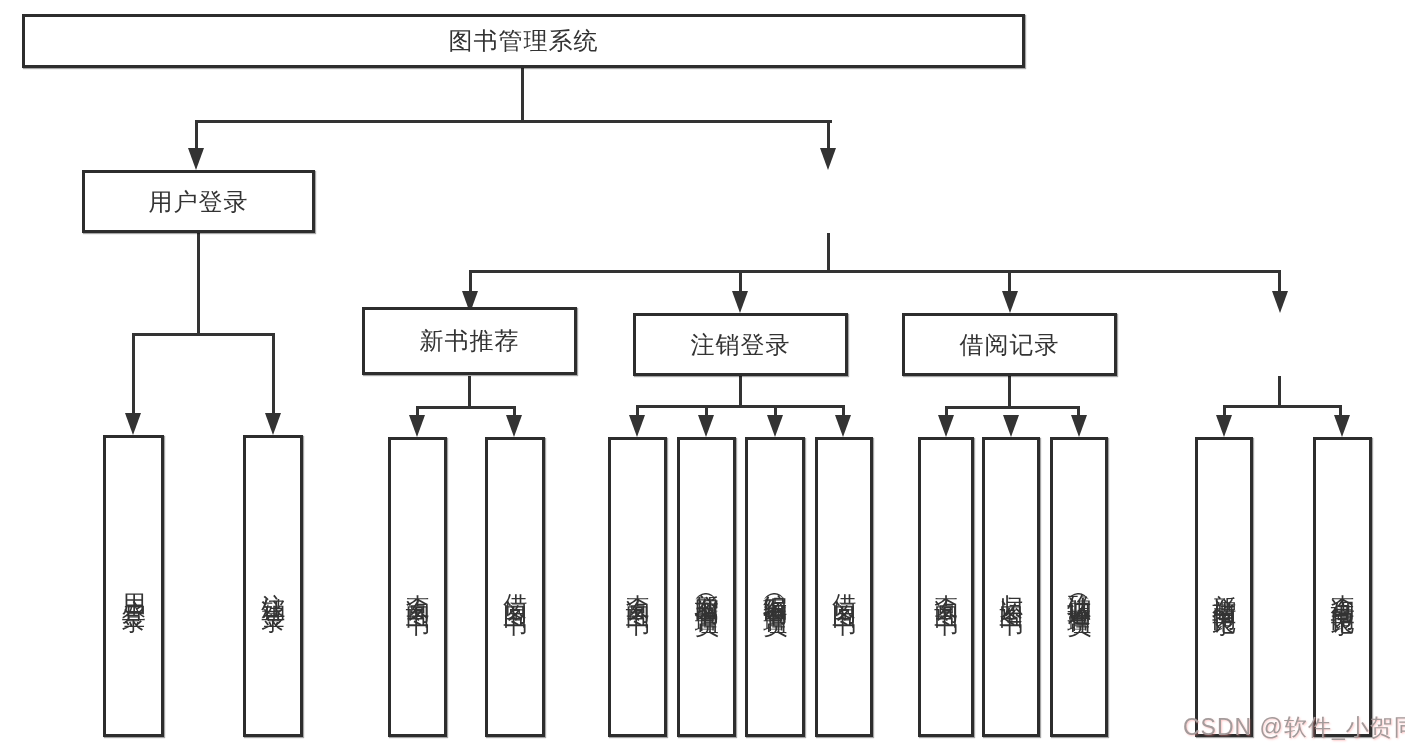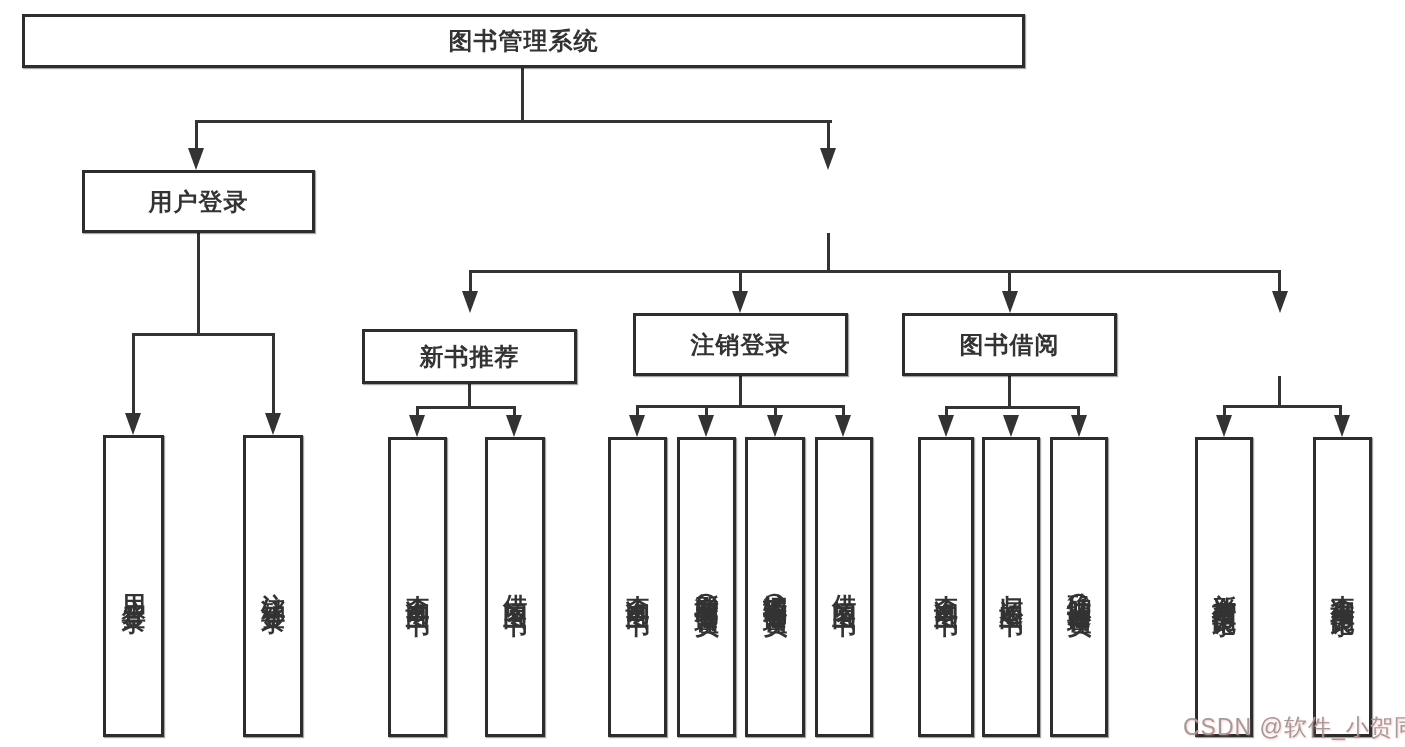--- a/index.html
+++ b/index.html
@@ -6,21 +6,20 @@
   #stage{
     position:relative;width:1405px;height:747px;background:#ffffff;overflow:hidden;
     font-family:"Liberation Sans","DejaVu Sans",sans-serif;color:#333333;
   }
   .box{
     position:absolute;box-sizing:border-box;background:#ffffff;
     border:3px solid #2d2d2d;display:flex;align-items:center;justify-content:center;
     font-size:24px;color:#333333;letter-spacing:1px;
     box-shadow:1px 1px 1px rgba(0,0,0,0.35);
     z-index:2;
-    font-weight:bold;
   }
   .vbox{
     writing-mode:vertical-lr;text-orientation:mixed;
     letter-spacing:6px;line-height:1.1;
   }
   .vline{position:absolute;width:3px;background:#333333;z-index:1;}
   .hline{position:absolute;height:3px;background:#333333;z-index:1;}
   .arrow{
     position:absolute;width:0;height:0;z-index:1;
     border-left:8px solid transparent;border-right:8px solid transparent;
@@ -60,23 +59,23 @@
   <div class="hline" style="left:469px;top:270px;width:812px"></div>
   <div class="vline" style="left:469px;top:273px;height:20px"></div>
   <div class="vline" style="left:739px;top:273px;height:20px"></div>
   <div class="vline" style="left:1008px;top:273px;height:20px"></div>
   <div class="vline" style="left:1278px;top:273px;height:20px"></div>
   <div class="arrow" style="left:462px;top:291px"></div>
   <div class="arrow" style="left:732px;top:291px"></div>
   <div class="arrow" style="left:1002px;top:291px"></div>
   <div class="arrow" style="left:1272px;top:291px"></div>
 
-  <div class="box" style="left:362px;top:329px;width:215px;height:55px">新书推荐</div>
+  <div class="box" style="left:362px;top:307px;width:215px;height:68px">新书推荐</div>
   <div class="box" style="left:633px;top:313px;width:215px;height:63px">注销登录</div>
-  <div class="box" style="left:902px;top:313px;width:215px;height:63px">图书借阅</div>
+  <div class="box" style="left:902px;top:313px;width:215px;height:63px">借阅记录</div>
 
   <div class="vline" style="left:468px;top:376px;height:32px"></div>
   <div class="hline" style="left:416px;top:406px;width:100px"></div>
   <div class="vline" style="left:416px;top:409px;height:8px"></div>
   <div class="vline" style="left:513px;top:409px;height:8px"></div>
   <div class="arrow" style="left:409px;top:415px"></div>
   <div class="arrow" style="left:506px;top:415px"></div>
 
   <div class="vline" style="left:739px;top:376px;height:31px"></div>
   <div class="hline" style="left:636px;top:405px;width:209px"></div>

